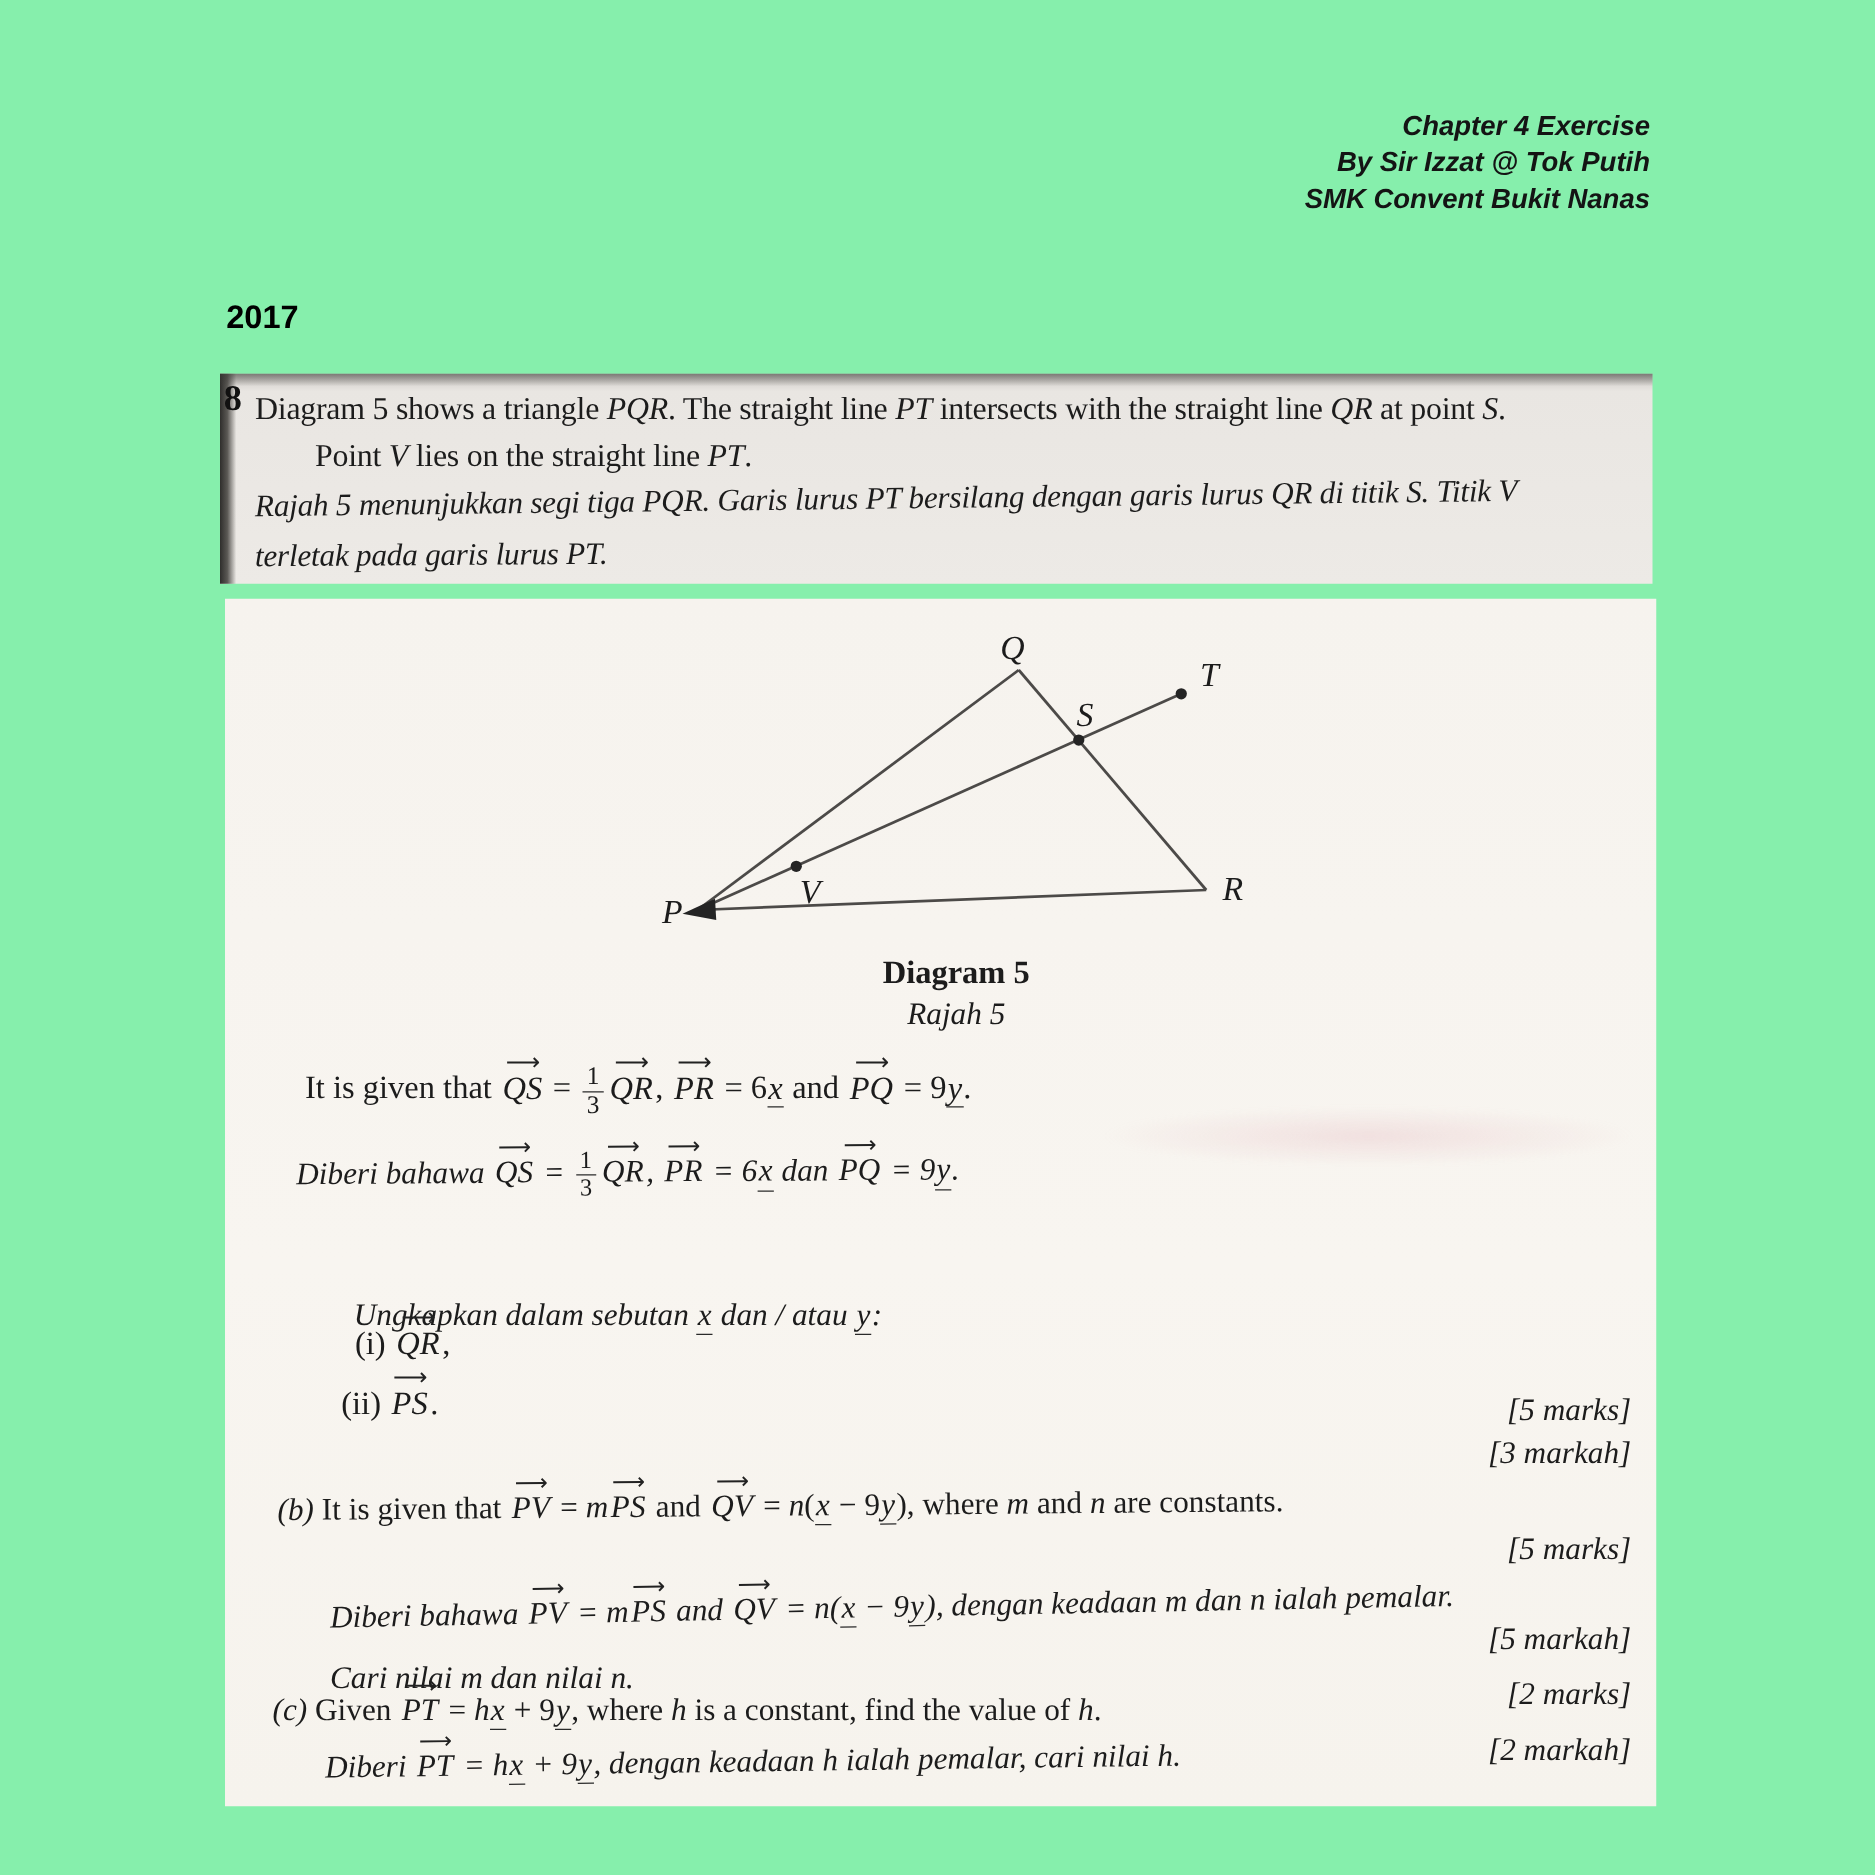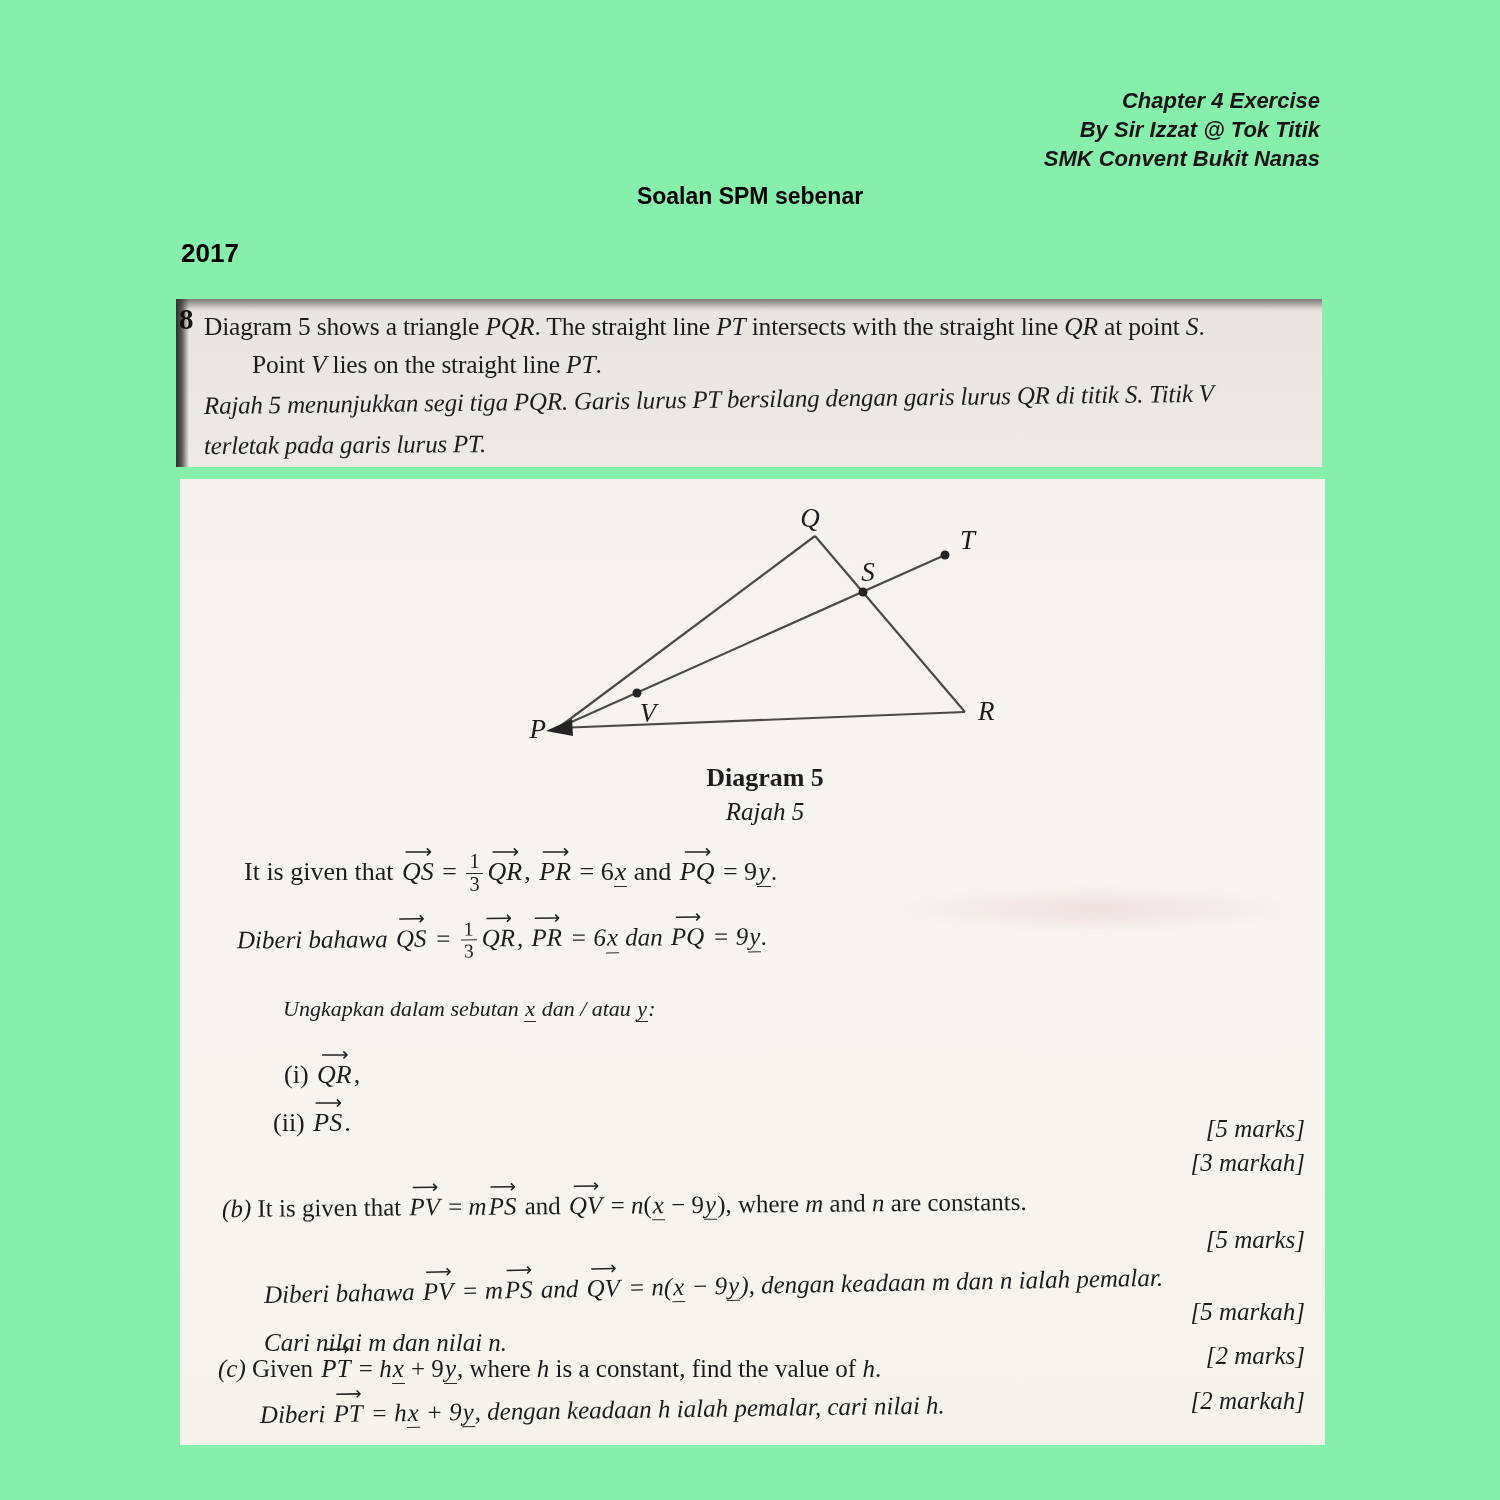--- a/index.html
+++ b/index.html
@@ -56,21 +56,21 @@
   .uvar{font-style:italic;display:inline-block;border-bottom:1.6px solid #2a2a2a;
            padding:0 1px 1px 1px;line-height:1.05;}
   .frac{display:inline-block;vertical-align:-0.55em;text-align:center;font-size:0.78em;
            line-height:1.08;margin:0 3px;}
   .frac .num{display:block;border-bottom:1.6px solid #2a2a2a;padding:0 3px;}
   .frac .den{display:block;}
 
   #given-en{left:64px;top:372px;}
   #given-ms{left:57px;top:441px;font-size:25px;transform:rotate(-0.4deg);transform-origin:left center;}
   #pa-en{left:62px;top:499px;}
-  #pa-ms{left:103px;top:516px;font-size:22px;}
+  #pa-ms{left:103px;top:558px;font-size:25px;}
   #pa-i{left:104px;top:580px;}
   #pa-ii{left:93px;top:628px;}
   #pb-1{left:42px;top:714px;font-size:25px;transform:rotate(-0.5deg);transform-origin:left center;}
   #pb-2{left:88px;top:757px;}
   #pb-3{left:84px;top:800px;font-size:25px;transform:rotate(-1.1deg);transform-origin:left center;}
   #pb-4{left:84px;top:848px;font-size:25px;}
   #pc-1{left:38px;top:874px;font-size:25px;}
   #pc-2{left:80px;top:920px;font-size:25px;transform:rotate(-0.8deg);transform-origin:left center;}
 
   .marks{position:absolute;right:20px;text-align:right;font-style:italic;font-size:25px;white-space:nowrap;}
@@ -81,25 +81,24 @@
   #marks-c1{top:863px;}
   #marks-c2{top:908px;}
 </style>
 </head>
 <body>
 
 <div id="page">
 
   <div id="header">
     <div>Chapter 4 Exercise</div>
-    <div>By Sir Izzat @ Tok Titik</div>
+    <div>By Sir Izzat @ Tok Putih</div>
     <div>SMK Convent Bukit Nanas</div>
   </div>
 
-  <div id="exam-title">Soalan SPM sebenar</div>
   <div id="year">2017</div>
 
   <div id="q-block">
     <div class="edge"></div>
     <div class="topshade"></div>
     <div class="qnum">8</div>
     <div class="qline" id="q-en1"><span class="mt">Diagram 5 shows a triangle </span><span class="mi">PQR</span><span class="mt">. The straight line </span><span class="mi">PT</span><span class="mt"> intersects with the straight line </span><span class="mi">QR</span><span class="mt"> at point </span><span class="mi">S</span><span class="mt">.</span></div>
     <div class="qline" id="q-en2"><span class="mt">Point </span><span class="mi">V</span><span class="mt"> lies on the straight line </span><span class="mi">PT</span><span class="mt">.</span></div>
     <div class="qline" id="q-ms1"><span class="mi">Rajah 5 menunjukkan segi tiga PQR. Garis lurus PT bersilang dengan garis lurus QR di titik S. Titik V</span></div>
     <div class="qline" id="q-ms2"><span class="mi">terletak pada garis lurus PT.</span></div>

